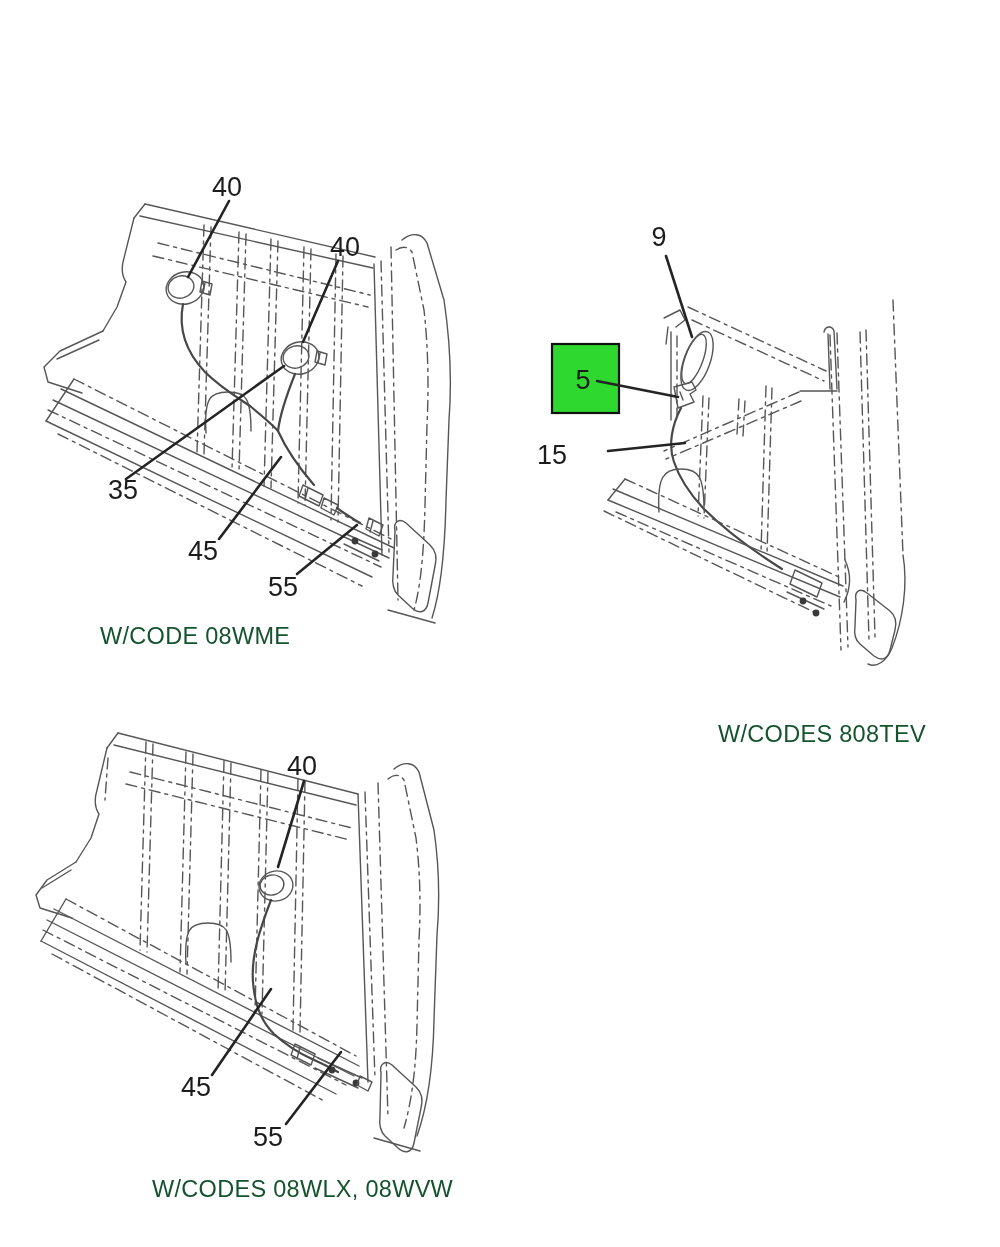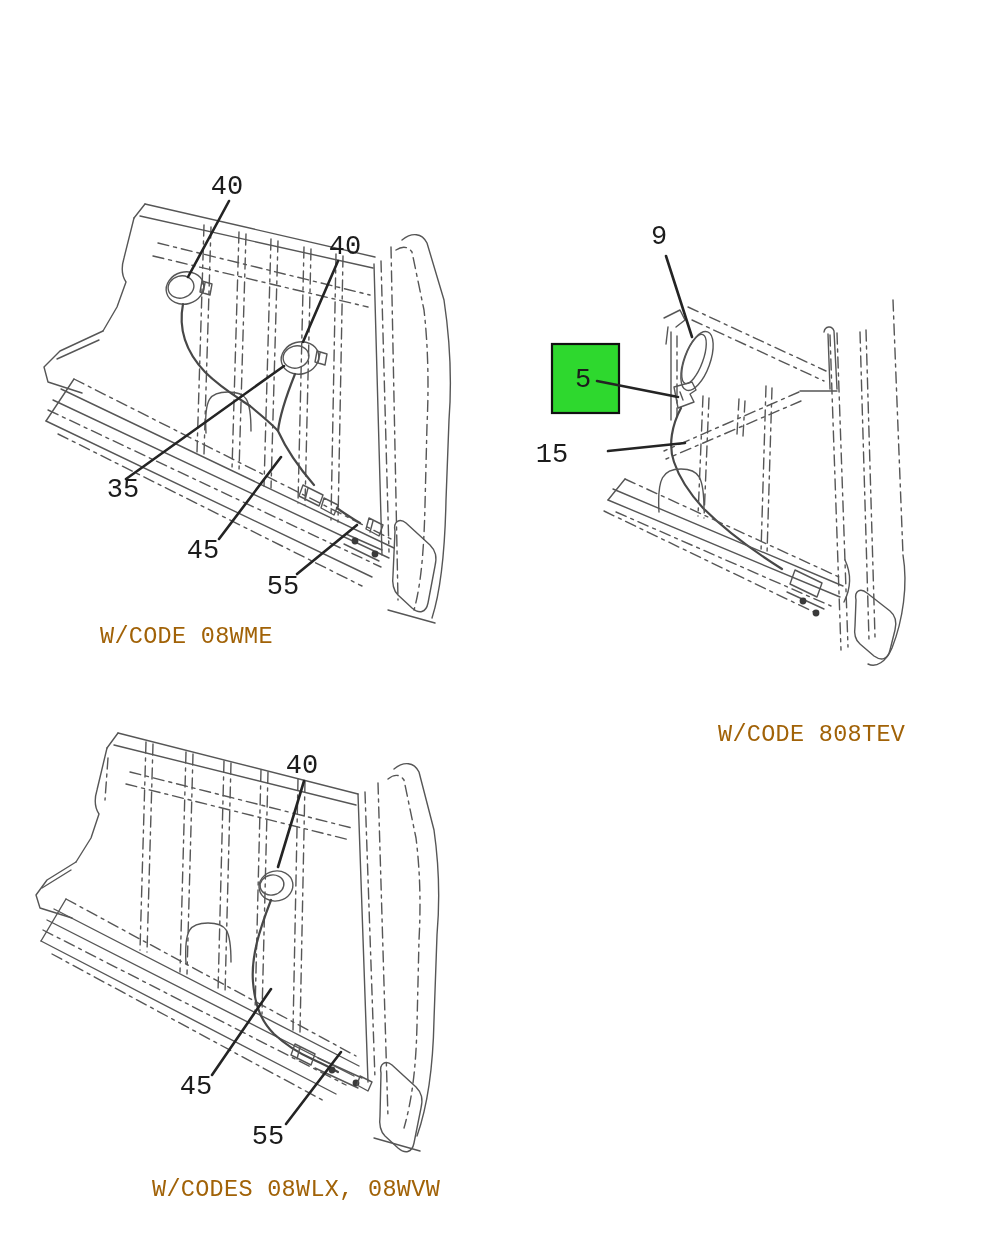--- a/index.html
+++ b/index.html
@@ -1,27 +1,27 @@
 <!DOCTYPE html>
 <html><head>
 <meta charset="utf-8">
 <style>
   html,body{margin:0;padding:0;background:#ffffff;}
   .page{position:relative;width:1000px;height:1247px;background:#ffffff;overflow:hidden;
-        font-family:Liberation Mono, monospace;}
+        font-family:Liberation Sans, sans-serif;}
   svg.art{position:absolute;left:0;top:0;}
   .s{stroke:#565656;fill:none;stroke-width:1.4;stroke-linecap:round;stroke-linejoin:round;}
   .d{stroke-dasharray:11 5 3 5;}
   .w{stroke:#474747;fill:none;stroke-width:2.2;stroke-linecap:round;}
   .ld{stroke:#242424;fill:none;stroke-width:2.6;stroke-linecap:round;}
   .bolt{fill:#3a3a3a;stroke:none;}
   .hl{stroke:#111111;stroke-width:2.2;}
   .callout{position:absolute;transform:translate(-50%,-50%);font-size:27px;color:#1c1c1c;
            line-height:1;white-space:nowrap;}
-  .caption{position:absolute;font-size:23.5px;color:#a16207;white-space:nowrap;letter-spacing:.3px;}
+  .caption{position:absolute;font-size:23.5px;color:#14532d;white-space:nowrap;letter-spacing:.3px;}
 </style>
 </head>
 <body>
 
 <div class="page">
 
   <svg class="art" width="1000" height="1247" viewBox="0 0 1000 1247">
 
     <g>
       <path class="s" d="M145,204 L375,257"></path>
@@ -195,20 +195,20 @@
   <div class="callout" style="left:227px;top:187px;">40</div>
   <div class="callout" style="left:345px;top:247px;">40</div>
   <div class="callout" style="left:107px;top:490px;margin-left:16px;">35</div>
   <div class="callout" style="left:203px;top:551px;">45</div>
   <div class="callout" style="left:283px;top:587px;">55</div>
   <div class="caption" style="left:100px;top:623px;">W/CODE 08WME</div>
 
   <div class="callout" style="left:659px;top:237px;">9</div>
   <div class="callout" style="left:583px;top:380px;">5</div>
   <div class="callout" style="left:552px;top:455px;">15</div>
-  <div class="caption" style="left:718px;top:721px;">W/CODE 808TEV</div>
+  <div class="caption" style="left:718px;top:721px;">W/CODES 808TEV</div>
 
   <div class="callout" style="left:302px;top:766px;">40</div>
   <div class="callout" style="left:196px;top:1087px;">45</div>
   <div class="callout" style="left:268px;top:1137px;">55</div>
   <div class="caption" style="left:152px;top:1176px;">W/CODES 08WLX, 08WVW</div>
 
 </div>
 
 </body></html>

